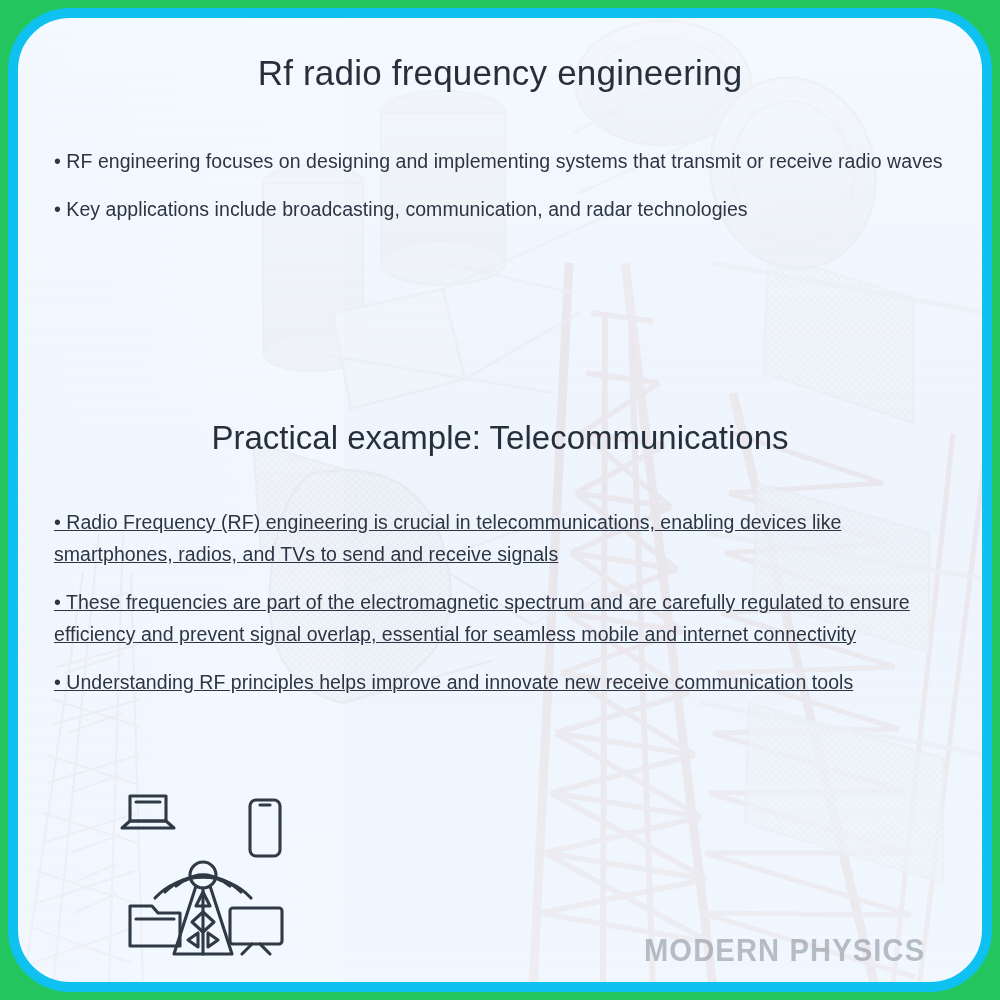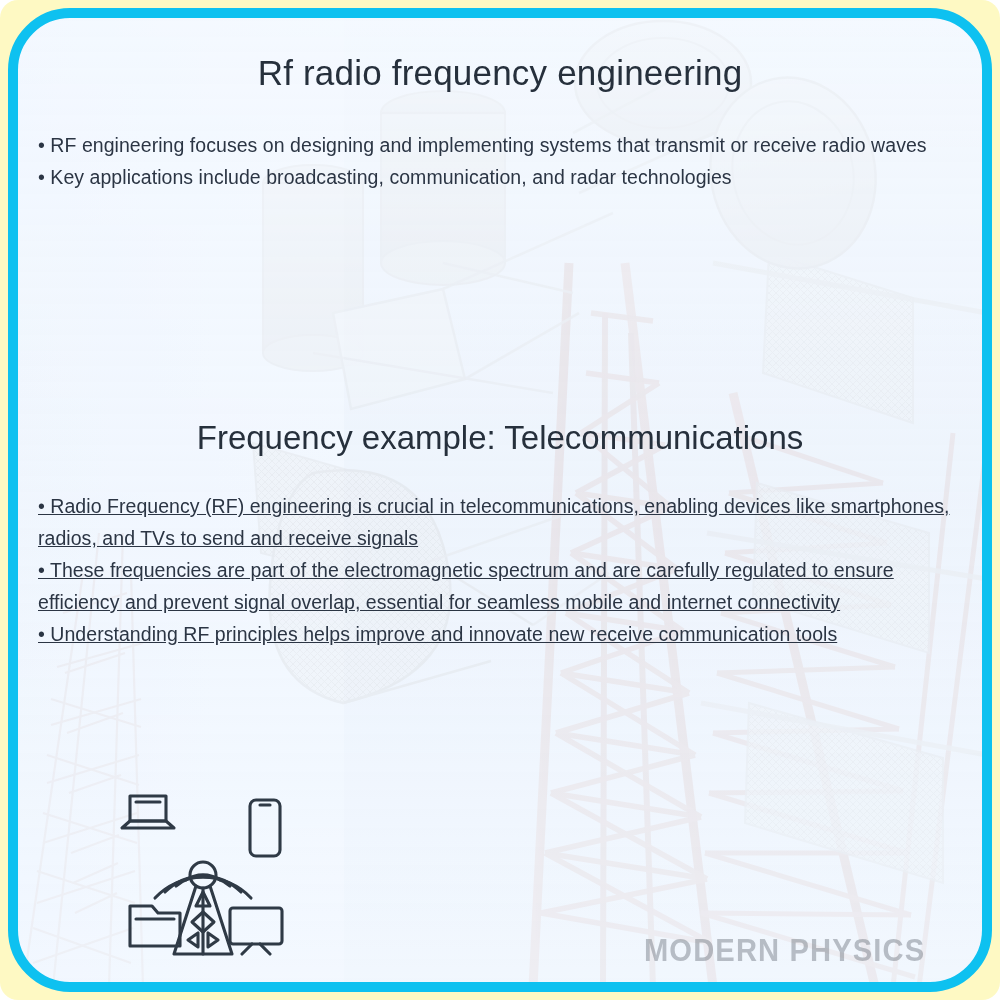--- a/index.html
+++ b/index.html
@@ -12,22 +12,21 @@
     height: 1000px;
     overflow: hidden;
     font-family: "Liberation Sans", sans-serif;
   }
 
   .slide {
     position: relative;
     width: 1000px;
     height: 1000px;
     box-sizing: border-box;
-    background: #fef9c3;
-    border-radius: 18px;
+    background: #22c55e;
   }
 
   
   .frame {
     position: absolute;
     left: 8px;
     top: 8px;
     width: 984px;
     height: 984px;
     box-sizing: border-box;
@@ -102,21 +101,21 @@
     width: 936px;
     color: #2b3544;
     font-size: 19.5px;
     line-height: 32px;
     letter-spacing: .05px;
   }
   .bullets.first { top: 116px; }
   .bullets.second { top: 477px; text-decoration: underline; }
 
   .bullets p {
-    margin: 0;
+    margin: 16px;
     text-indent: 0;
   }
 
   .subtitle {
     position: absolute;
     top: 404px;
     left: 0;
     width: 100%;
     text-align: center;
     font-size: 33px;
@@ -275,21 +274,21 @@
 
     <div class="content">
 
       <div class="title">Rf radio frequency engineering</div>
 
       <div class="bullets first">
         <p>• RF engineering focuses on designing and implementing systems that transmit or receive radio waves</p>
         <p>• Key applications include broadcasting, communication, and radar technologies</p>
       </div>
 
-      <div class="subtitle">Frequency example: Telecommunications</div>
+      <div class="subtitle">Practical example: Telecommunications</div>
 
       <div class="bullets second">
         <p>• Radio Frequency (RF) engineering is crucial in telecommunications, enabling devices like smartphones, radios, and TVs to send and receive signals</p>
         <p>• These frequencies are part of the electromagnetic spectrum and are carefully regulated to ensure efficiency and prevent signal overlap, essential for seamless mobile and internet connectivity</p>
         <p>• Understanding RF principles helps improve and innovate new receive communication tools</p>
       </div>
 
       <svg class="icon-art" viewBox="0 0 190 170">
         <g fill="none" stroke="#2f3a46" stroke-width="3.1" stroke-linecap="round" stroke-linejoin="round">
 

